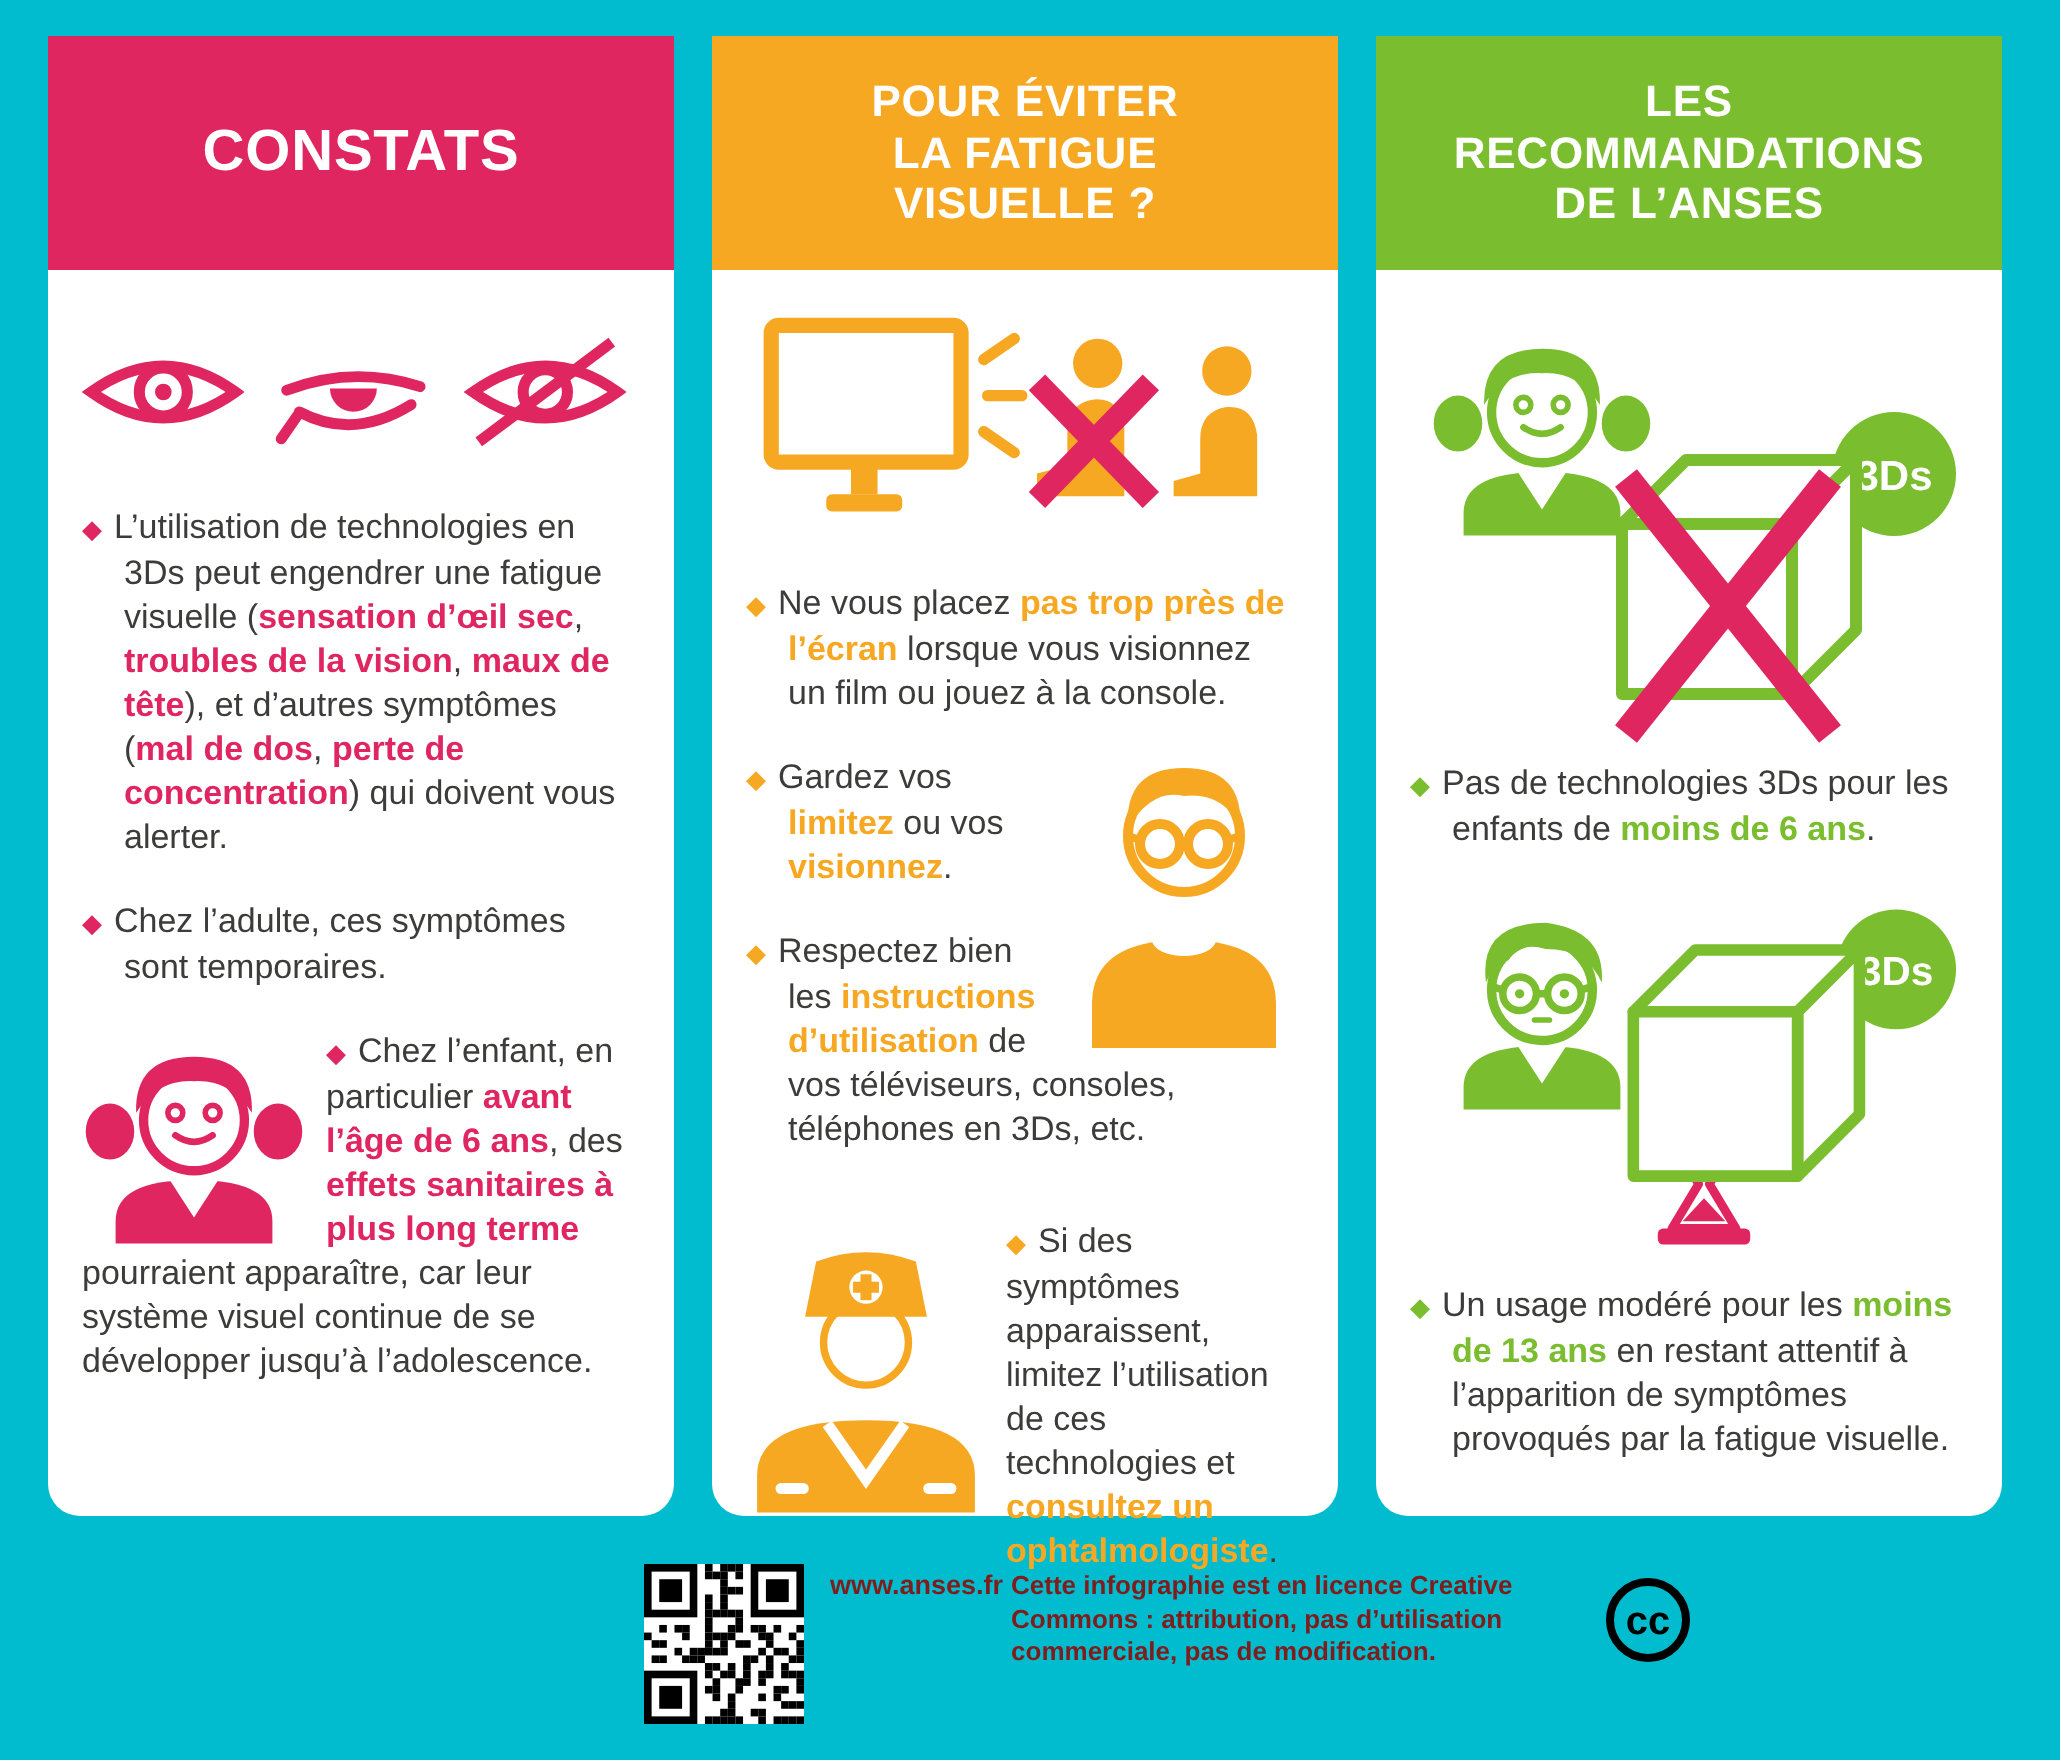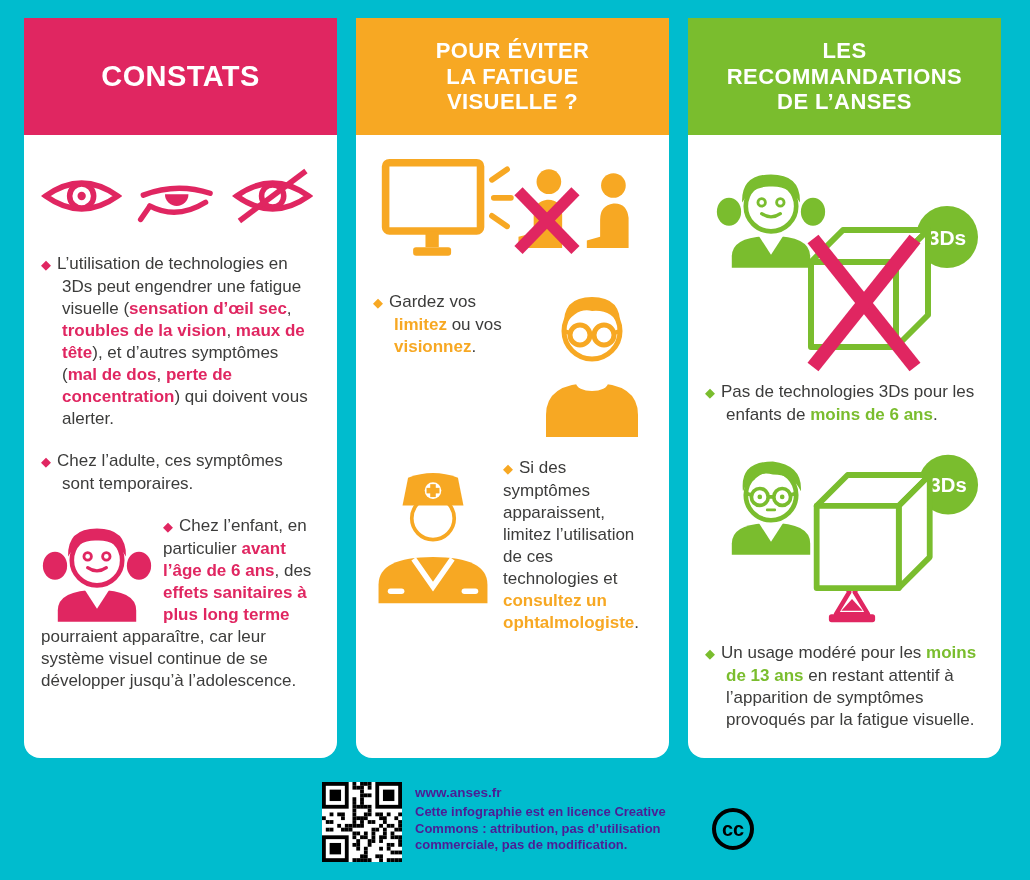--- a/index.html
+++ b/index.html
@@ -45,21 +45,21 @@
   .tv-row{display:flex;justify-content:center;margin:8px 0 22px}
   .wrap-block{margin-bottom:14px}
   .wrap-block::after{content:"";display:block;clear:both}
   .float-r{float:right;margin:-4px 0 6px 8px}
   .float-l{float:left;margin:2px 10px 4px 0}
   .rel{position:relative}
   .block1{height:232px}
   .block2{height:196px;margin-top:4px}
   .abs{position:absolute}
   .footer{display:flex;gap:13px;margin:24px 0 0 322px;align-items:flex-start}
-  .f-text{display:flex;flex-direction:column;gap:4px;color:#4c1d95;font-weight:bold;padding-top:3px}
+  .f-text{display:flex;flex-direction:row;gap:4px;color:#7f1d1d;font-weight:bold;padding-top:3px}
   .f-url{font-size:13.5px}
   .f-article{font-size:13px}
   .license-row{display:flex;align-items:center;gap:31px}
   .f-license{font-size:13px;width:264px;line-height:1.28}
 </style>
 </head>
 <body>
 
 <div>
   <div class="cards">
@@ -130,31 +130,33 @@
             <g stroke="var(--pink)" stroke-width="12">
               <path d="M146,36 L206,98"></path>
               <path d="M206,36 L146,98"></path>
             </g>
             <g fill="var(--orange)">
               <circle cx="246" cy="30" r="13"></circle>
               <path d="M262,96 L262,64 Q260,48 246,49 Q232,51 232,66 L232,84 L218,88 L218,96 Z"></path>
             </g>
           </svg>
         </div>
+        <div class="bullet"><span class="d">◆</span><span><span>Ne vous placez </span><span class="hl">pas trop près de l’écran</span><span> lorsque vous visionnez un film ou jouez à la console.</span></span></div>
         <div class="wrap-block">
           <svg class="float-r" width="105" height="150" viewBox="0 0 105 150">
             <circle cx="52" cy="44" r="28" fill="#fff" stroke="var(--orange)" stroke-width="5"></circle>
             <path d="M24,40 Q22,10 52,10 Q82,10 80,40 Q72,22 52,24 Q36,20 24,40 Z" fill="var(--orange)"></path>
             <circle cx="40" cy="48" r="10" fill="none" stroke="var(--orange)" stroke-width="5"></circle>
             <circle cx="64" cy="48" r="10" fill="none" stroke="var(--orange)" stroke-width="5"></circle>
             <path d="M50,48 L54,48 M30,46 L24,44 M74,46 L80,44" stroke="var(--orange)" stroke-width="4"></path>
             <path d="M6,150 L6,128 Q6,96 52,96 Q98,96 98,128 L98,150 Z" fill="var(--orange)"></path>
             <ellipse cx="52" cy="96" rx="16" ry="8" fill="#fff"></ellipse>
           </svg>
           <div class="bullet"><span class="d">◆</span><span><span>Gardez vos </span><span class="hl">limitez</span><span> ou vos </span><span class="hl">visionnez</span><span>.</span></span></div>
+          <div class="bullet"><span class="d">◆</span><span><span>Respectez bien les </span><span class="hl">instructions d’utilisation</span><span> de vos téléviseurs, consoles, téléphones en 3Ds, etc.</span></span></div>
         </div>
         <div class="wrap-block">
           <svg class="float-l" width="120" height="150" viewBox="0 0 130 150">
             <circle cx="65" cy="58" r="23" fill="#fff" stroke="var(--orange)" stroke-width="4"></circle>
             <path d="M32,44 L98,44 L92,14 Q65,4 38,14 Z" fill="var(--orange)"></path>
             <circle cx="65" cy="28" r="9" fill="#fff"></circle>
             <rect x="62" y="21" width="6" height="14" fill="var(--orange)"></rect>
             <rect x="58" y="25" width="14" height="6" fill="var(--orange)"></rect>
             <path d="M6,150 L6,130 Q6,100 65,100 Q124,100 124,130 L124,150 Z" fill="var(--orange)"></path>
             <path d="M44,102 L65,132 L86,102" fill="none" stroke="#fff" stroke-width="6"></path>

